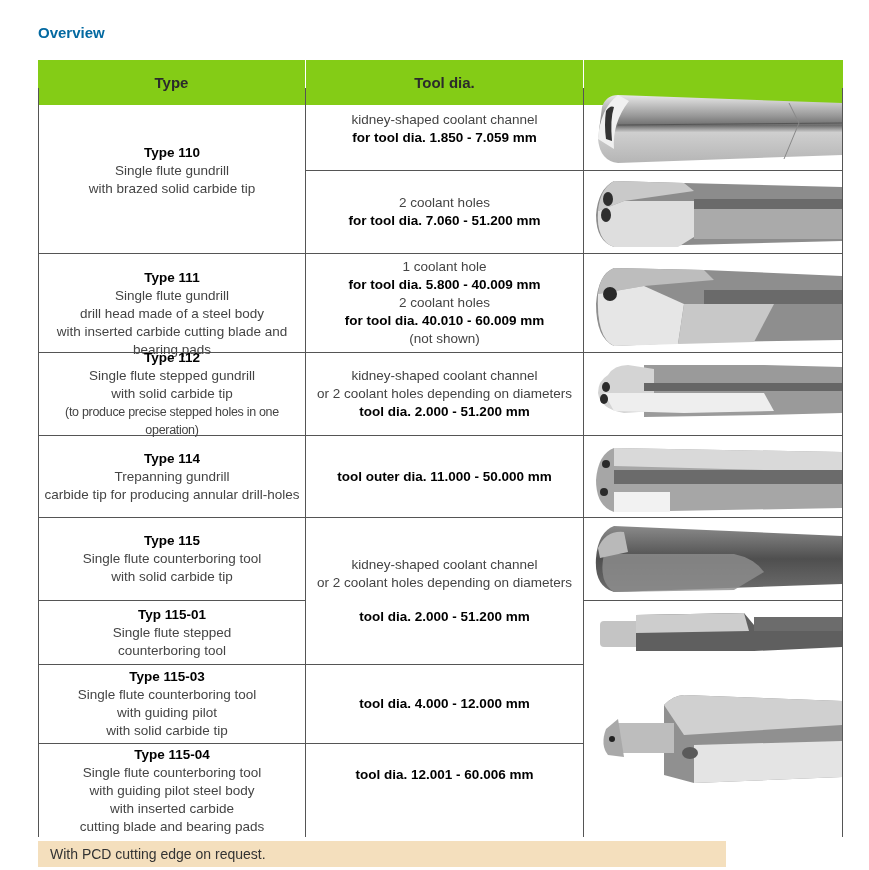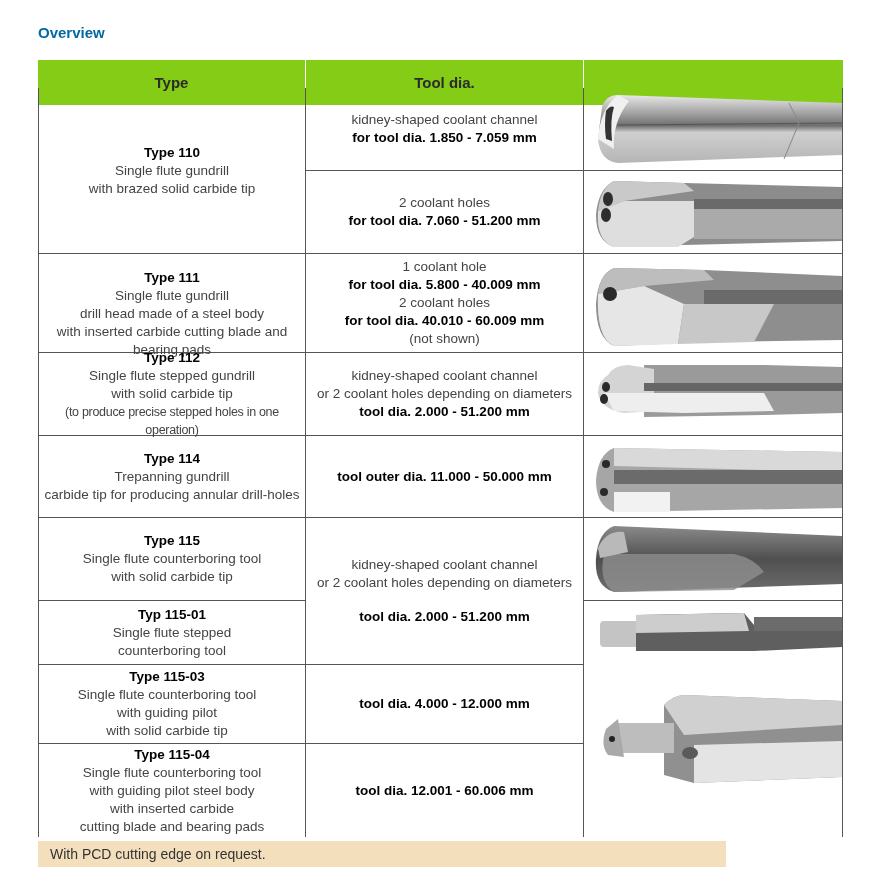--- a/index.html
+++ b/index.html
@@ -113,21 +113,21 @@
   <b>tool dia. 4.000 - 12.000 mm</b>
 </div>
 
 <div class="cell" style="left:39px;top:744px;width:266px;height:94px;">
   <b>Type 115-04</b>
   <span>Single flute counterboring tool</span>
   <span>with guiding pilot steel body</span>
   <span>with inserted carbide</span>
   <span>cutting blade and bearing pads</span>
 </div>
-<div class="cell" style="left:306px;top:744px;width:277px;height:94px;">
+<div class="cell" style="left:306px;top:728px;width:277px;height:94px;">
   <b>tool dia. 12.001 - 60.006 mm</b>
 </div>
 
 <div class="imgcell" style="left:584px;top:89px;width:258px;height:81px;">
   <svg width="258" height="81" viewBox="0 0 258 81">
     <defs>
       <linearGradient id="g1" x1="0" y1="0" x2="0" y2="1">
         <stop offset="0" stop-color="#e8e8e8"></stop>
           <stop offset="0.3" stop-color="#9a9a9a"></stop>
           <stop offset="0.45" stop-color="#6e6e6e"></stop>

